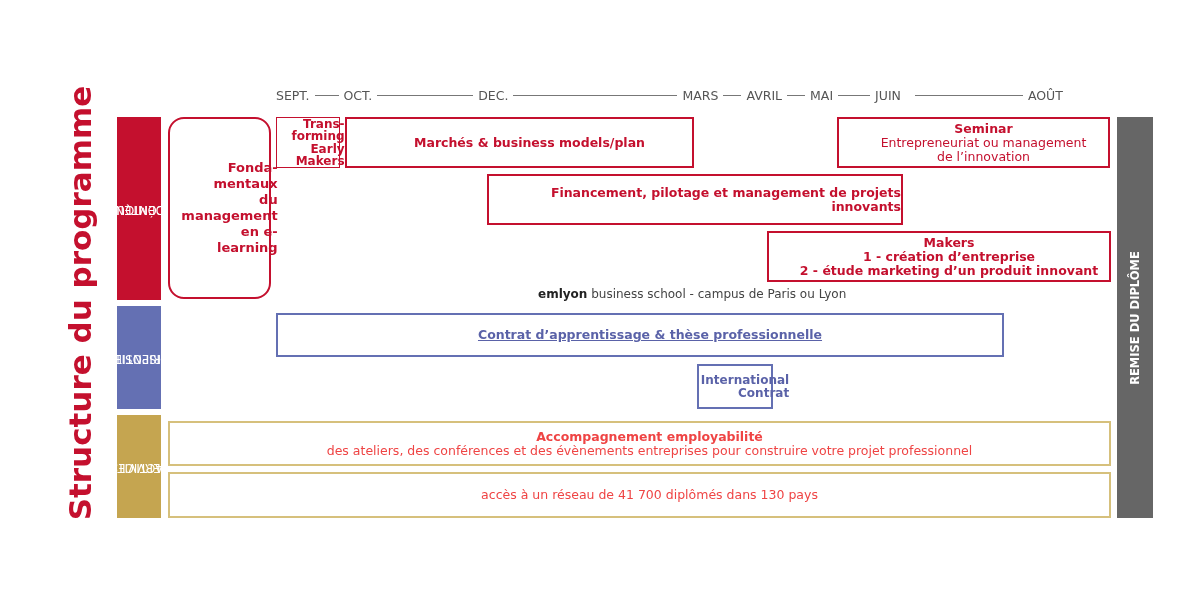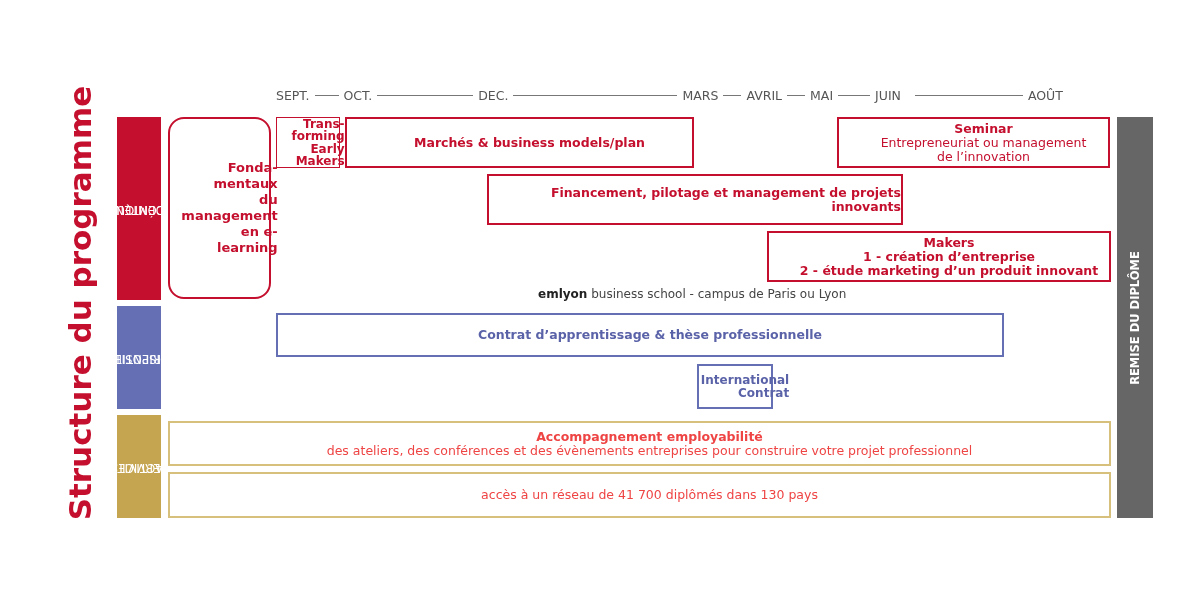--- a/index.html
+++ b/index.html
@@ -124,21 +124,21 @@
 <div class="abs box red" style="left:767px; top:231px; width:344px; height:51px;">
   <div class="t b">Makers</div>
   <div class="t b">1 - création d’entreprise</div>
   <div class="t b">2 - étude marketing d’un produit innovant</div>
 </div>
 
 <div class="abs campus">
   <span class="b">emlyon</span><span> business school - campus de Paris ou Lyon</span>
 </div>
 
-<div class="abs box blue" style="left:276px; top:313px; width:728px; height:44px;">
+<div class="abs box blue" style="left:276px; top:313px; width:728px; height:44px;text-decoration:underline;">
   <div class="t b">Contrat d’apprentissage &amp; thèse professionnelle</div>
 </div>
 
 <div class="abs box blue" style="left:697px; top:364px; width:76px; height:45px;">
   <div class="b" style="font-size:12px; line-height:13px;">
     <div>International</div>
     <div>Contrat</div>
   </div>
 </div>
 

